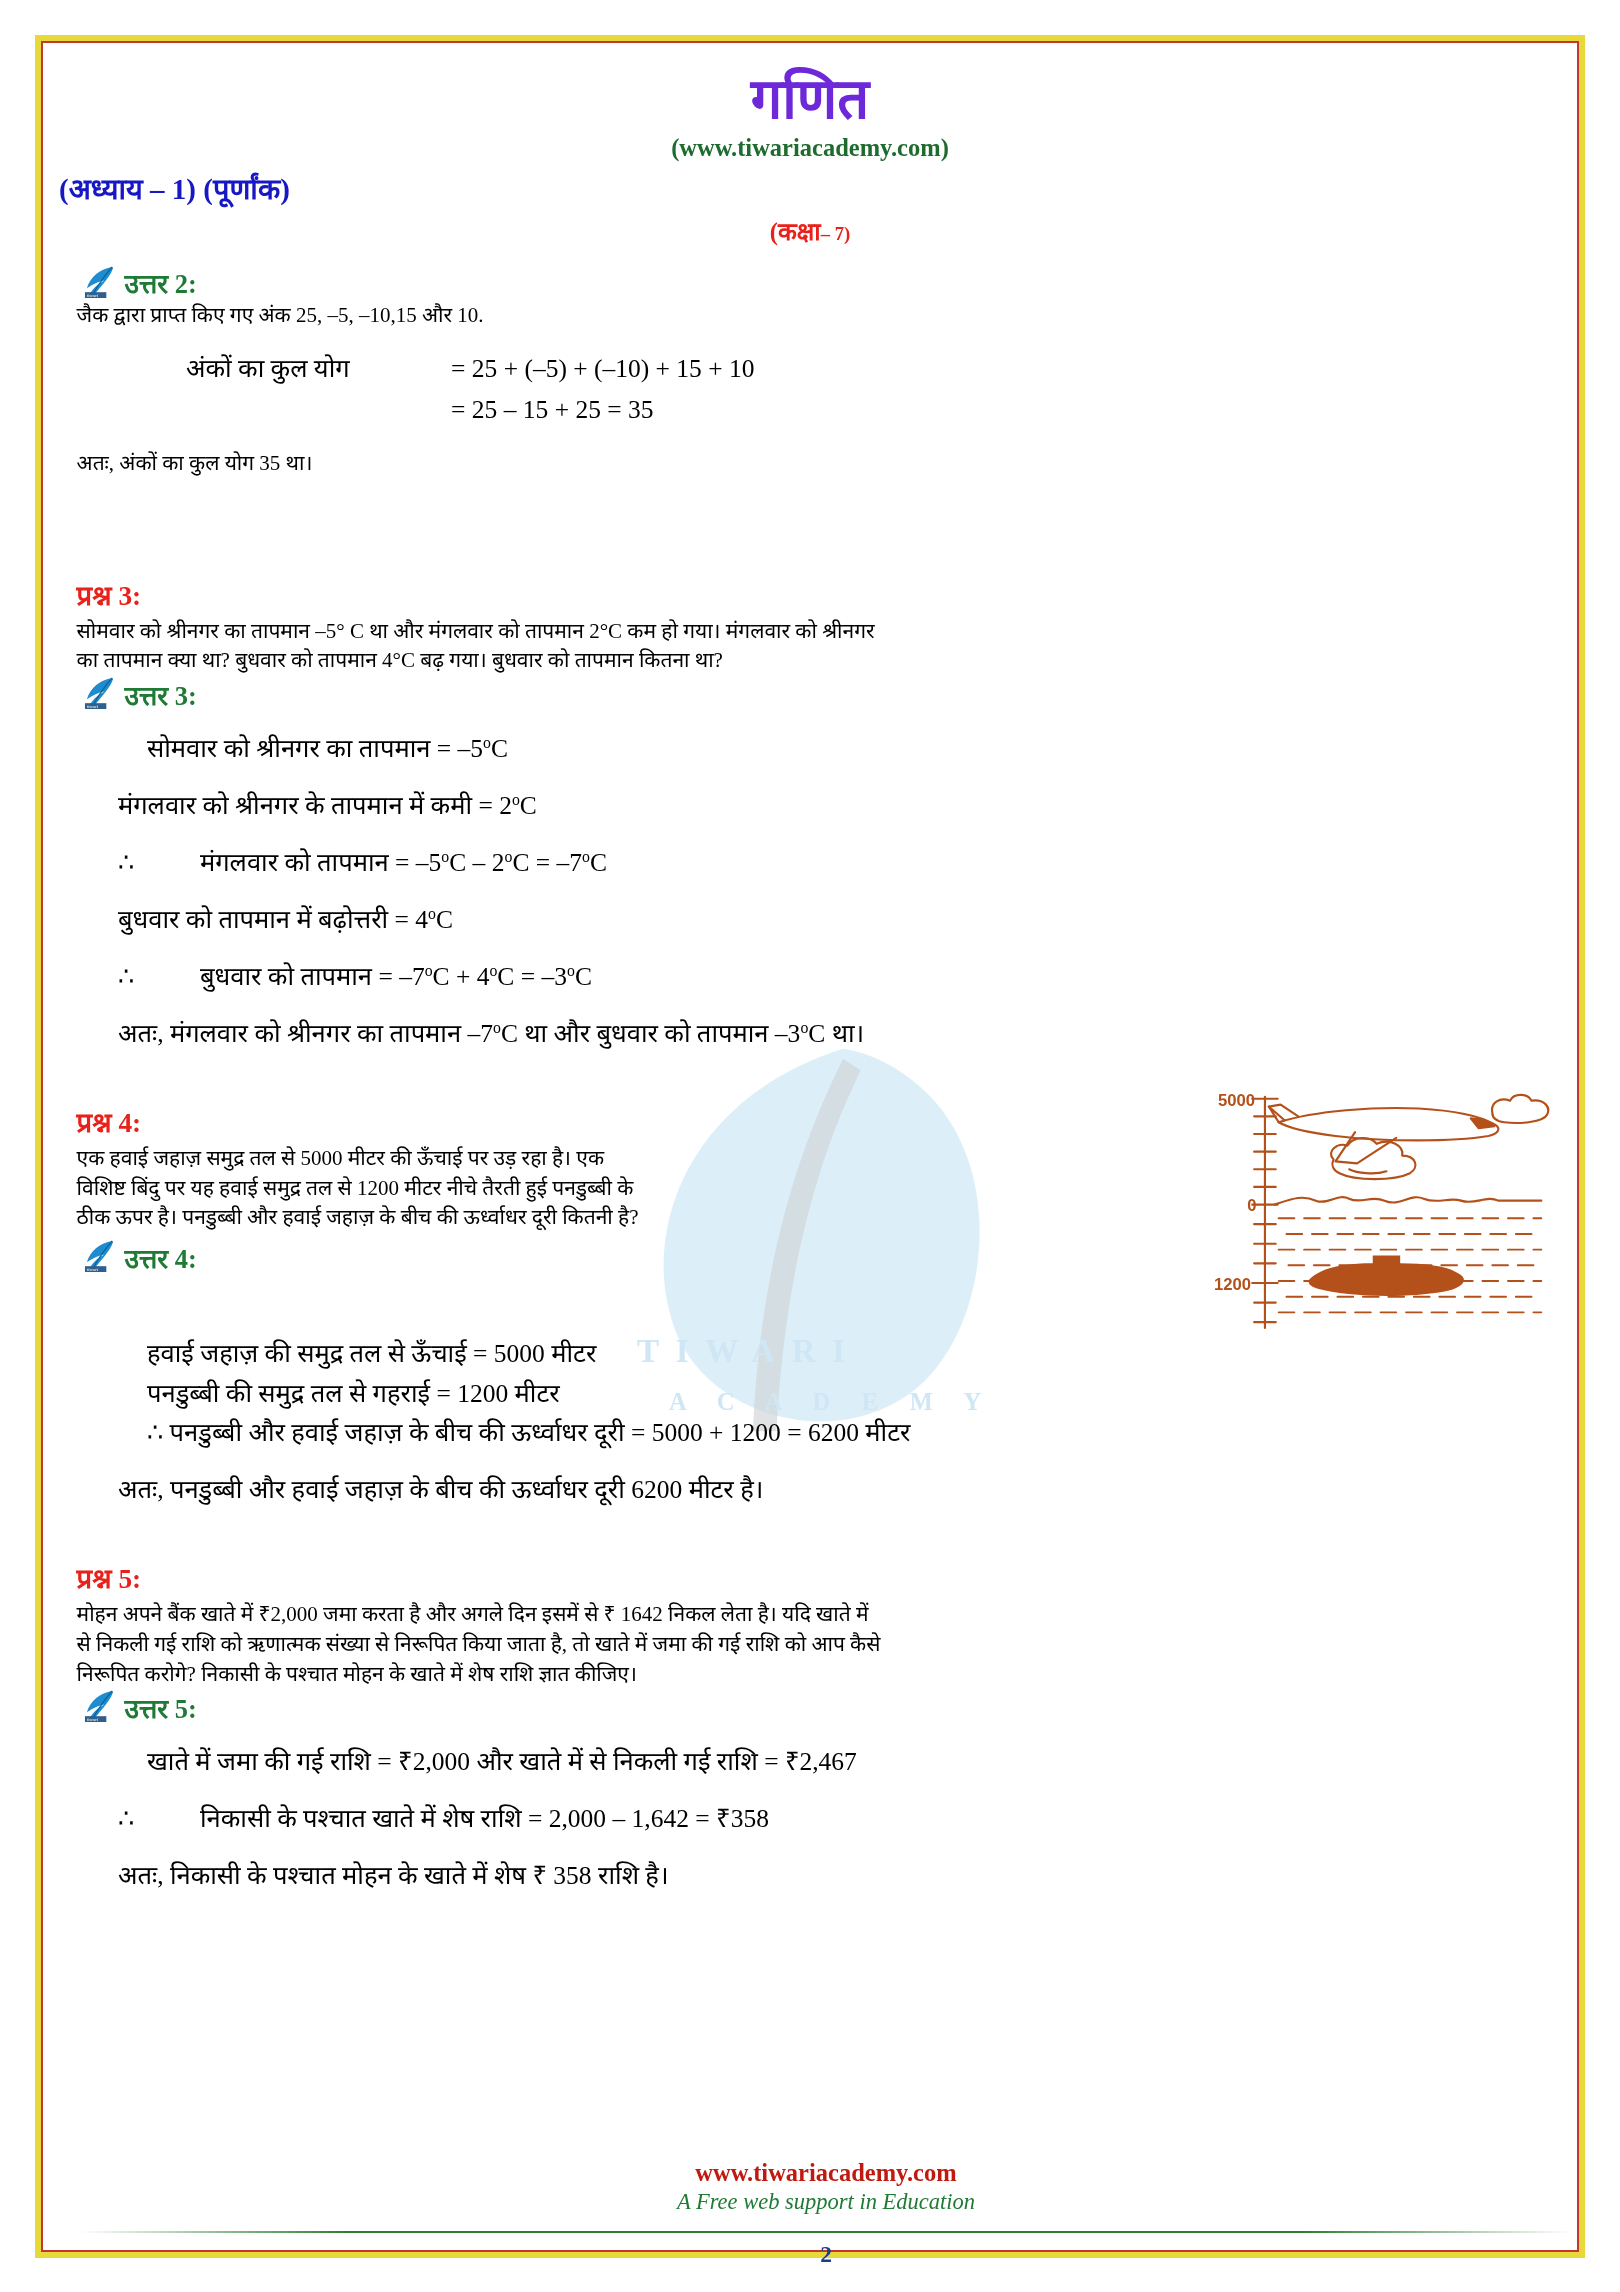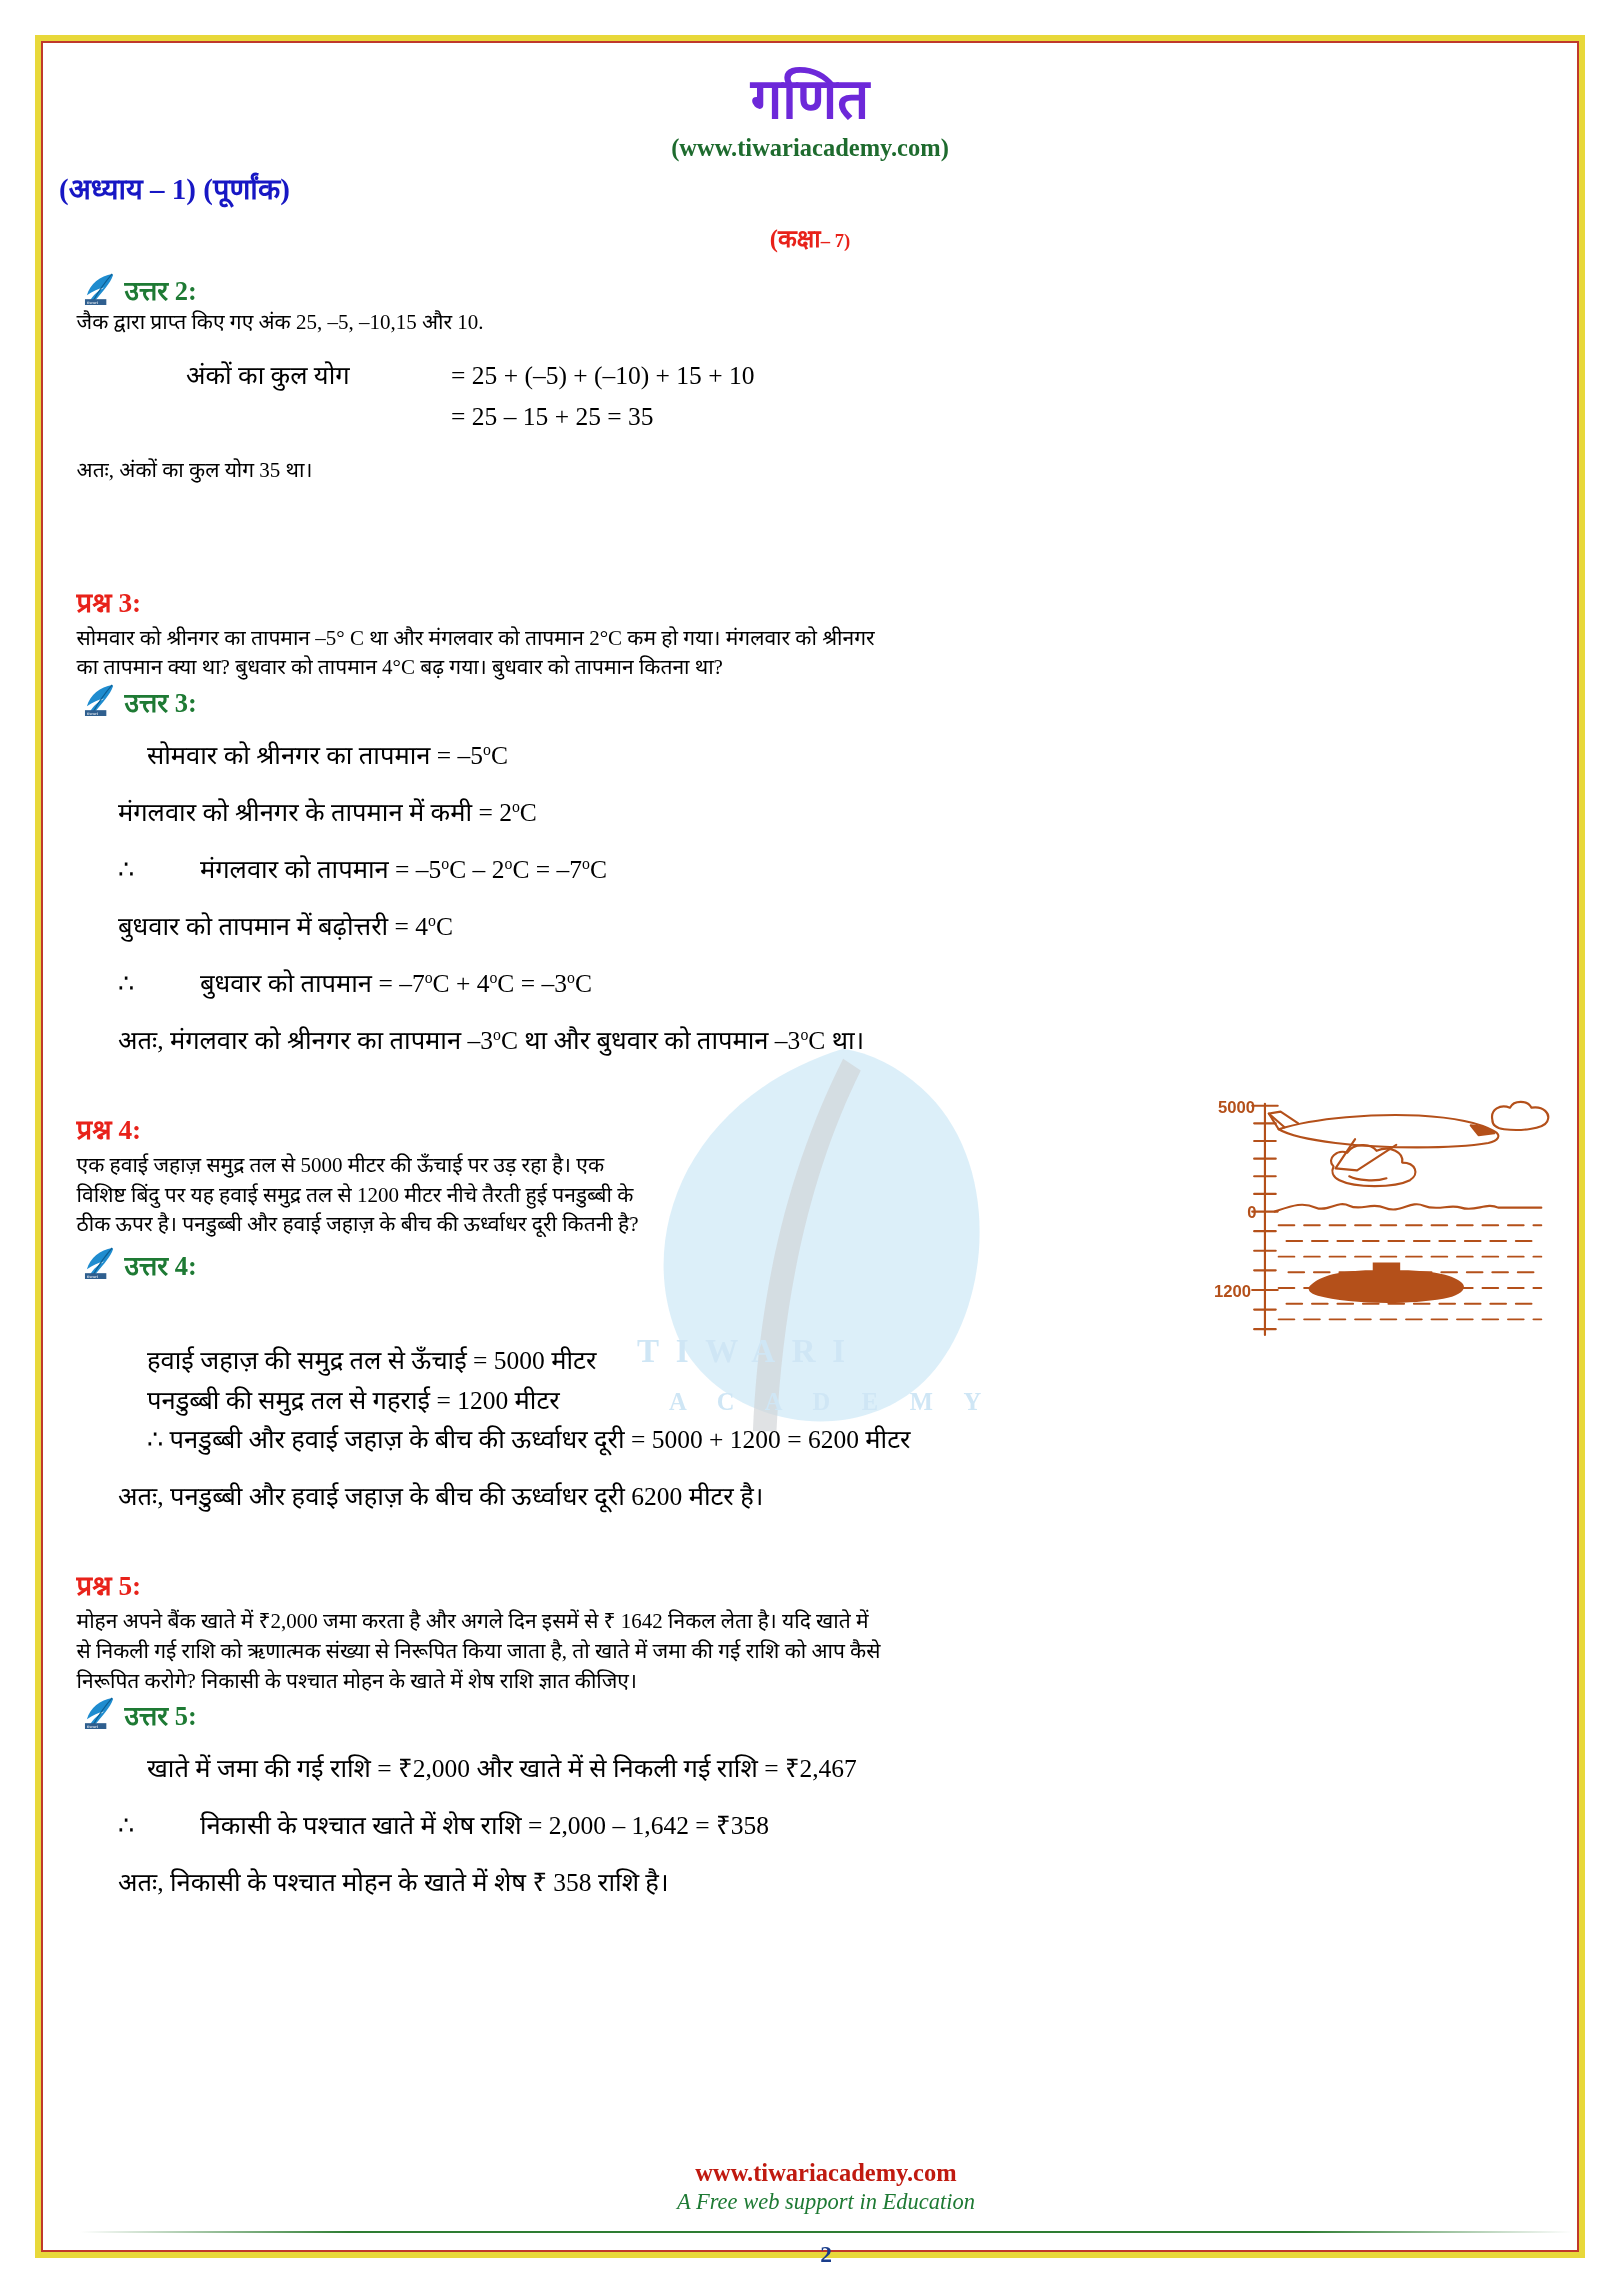--- a/index.html
+++ b/index.html
@@ -102,21 +102,21 @@
     font-weight: bold;
     font-family: "Liberation Serif", serif;
     margin-top: 5.9px;
   }
   .title-class {
     text-align: center;
     color: #e8221a;
     font-size: 24.5px;
     font-weight: bold;
     font-family: "Liberation Serif", serif;
-    margin-top: 14px;
+    margin-top: 7px;
   }
   .title-class .small { font-size: 18.6px; }
 
   
   .q-heading {
     color: #e8221a;
     font-size: 27.4px;
     font-weight: bold;
     font-family: "Liberation Serif", serif;
     margin: 0 0 3.9px 17.6px;
@@ -336,21 +336,21 @@
 
       <div class="spacer-sm"></div>
 
       <div class="mathline ind2">
         <span class="therefore">∴</span><span>बुधवार को तापमान = –7</span><sup class="deg">o</sup><span>C + 4</span><sup class="deg">o</sup><span>C = –3</span><sup class="deg">o</sup><span>C</span>
       </div>
 
       <div class="spacer-sm"></div>
 
       <div class="mathline ind2">
-        <span>अतः, मंगलवार को श्रीनगर का तापमान –3</span><sup class="deg">o</sup><span>C था और बुधवार को तापमान –3</span><sup class="deg">o</sup><span>C था।</span>
+        <span>अतः, मंगलवार को श्रीनगर का तापमान –7</span><sup class="deg">o</sup><span>C था और बुधवार को तापमान –3</span><sup class="deg">o</sup><span>C था।</span>
       </div>
     </div>
 
     <div class="spacer-lg"></div>
 
     <div class="layer q4-wrap">
       <div class="q4-text">
         <div class="q-heading">प्रश्न 4:</div>
         <div class="para tight">एक हवाई जहाज़ समुद्र तल से 5000 मीटर की ऊँचाई पर उड़ रहा है। एक</div>
         <div class="para tight">विशिष्ट बिंदु पर यह हवाई समुद्र तल से 1200 मीटर नीचे तैरती हुई पनडुब्बी के</div>

